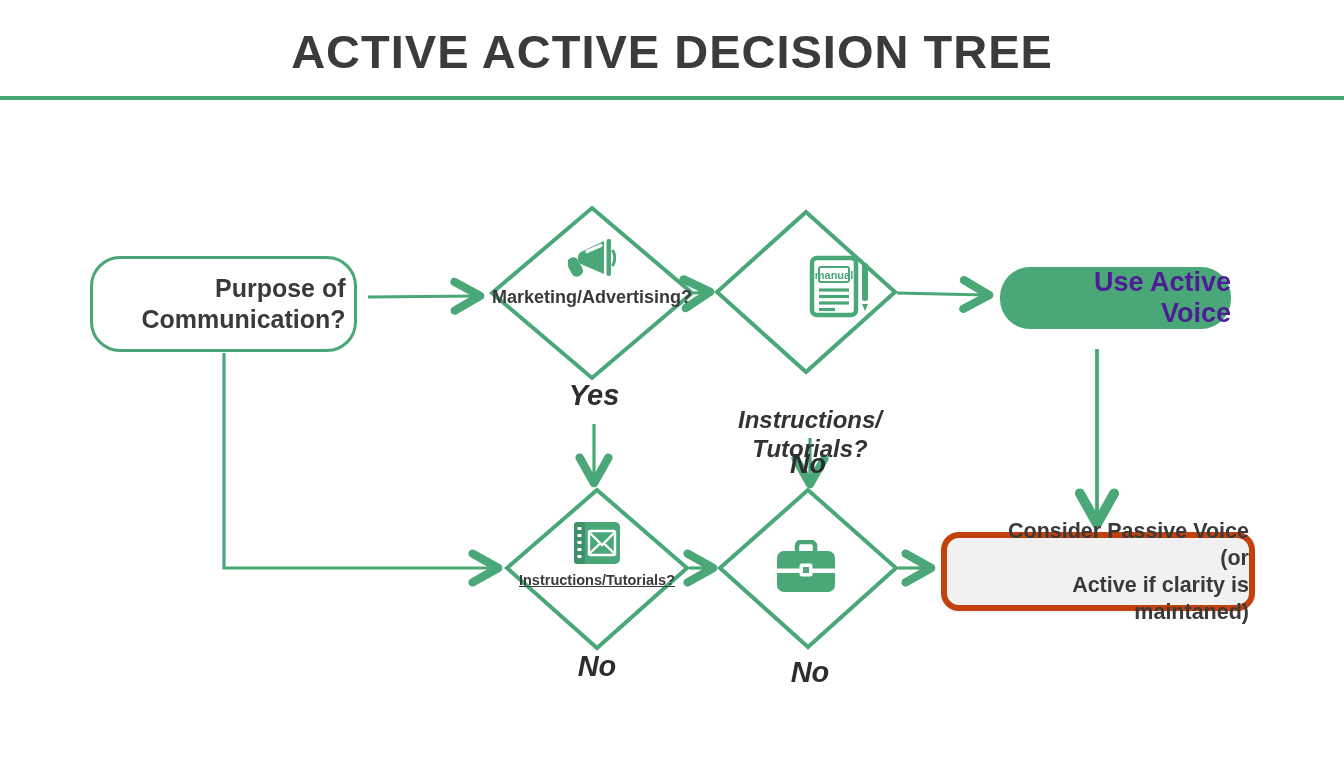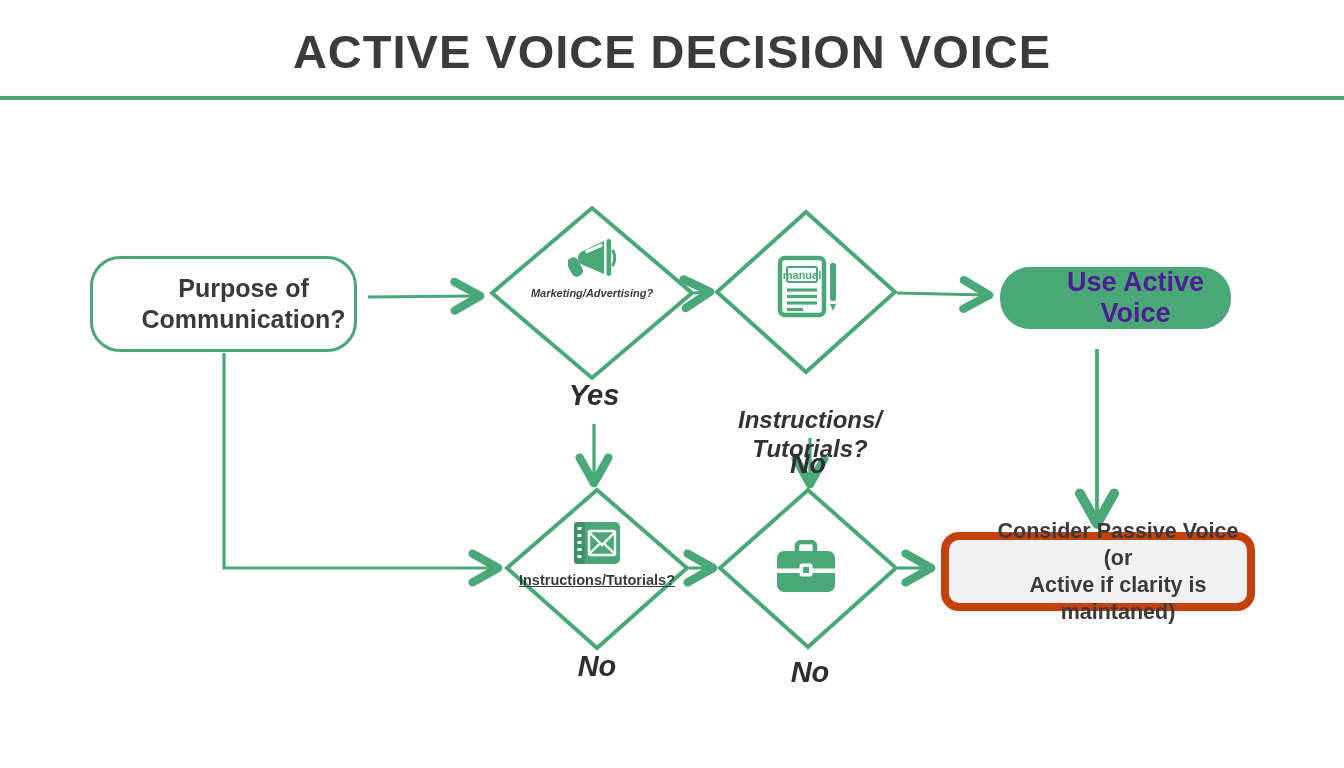--- a/index.html
+++ b/index.html
@@ -11,65 +11,65 @@
   
   #title{
     top:24px;left:0;width:100%;text-align:center;
     font-size:47px;font-weight:700;letter-spacing:1px;color:#3b3b3b;line-height:56px;
   }
   #title-rule{top:96px;left:0;width:100%;height:4px;background:#4AA878;}
   
   #wires{top:0;left:0;width:1344px;height:768px;}
   
   .rounded-node{
-    display:flex;align-items:center;justify-content:center;text-align:center;
+    display:flex;align-items:center;justify-content:center;text-align:right;
     box-sizing:border-box;white-space:pre-line;padding-left:40px;
   }
   #purpose-box{
     left:90px;top:256px;width:267px;height:96px;
     background:#fff;border:3.5px solid #4AA878;border-radius:30px;
     font-size:25px;font-weight:700;line-height:31px;color:#3a3a3a;
   }
   #use-active-box{
     left:1000px;top:267px;width:231px;height:62px;
     background:#4AA878;border-radius:30px;
     font-size:27px;font-weight:700;color:#4c1d95;
   }
   #consider-box{
     left:941px;top:532px;width:314px;height:79px;
-    background:#f1f1f1;border:8px solid #c2410c;border-radius:18px;
+    background:#f1f1f1;border:6px solid #c2410c;border-radius:18px;
     font-size:21.5px;font-weight:700;line-height:27px;color:#3a3a3a;
     box-shadow:0 1px 2px rgba(0,0,0,0.08);
   }
   
   .diamond-content{
     display:flex;flex-direction:column;align-items:center;text-align:center;
   }
   #d1-content{left:497px;top:234px;width:190px;gap:3px;}
-  #d1-content .q{font-size:11px;font-weight:700;color:#3a3a3a;font-style:italic;}
-  #d2-content{left:776px;top:255px;}
+  #d1-content .q{font-size:18px;font-weight:700;color:#3a3a3a;}
+  #d2-content{left:808px;top:255px;}
   #d3-content{left:507px;top:522px;width:180px;gap:8px;text-decoration:underline;}
   #d3-content .q{font-size:14.5px;font-weight:700;color:#3a3a3a;}
   #d4-content{left:776px;top:540px;}
   
   .edge-label{
     text-align:center;font-weight:700;color:#2e2e2e;white-space:pre-line;font-style:italic;
   }
   #label-yes{left:544px;top:379px;width:100px;font-size:29px;}
   #label-instr-tut{left:730px;top:369px;width:160px;font-size:24px;line-height:29px;color:#333;margin-top:36px;}
   #label-no-top{left:768px;top:449px;width:80px;font-size:27px;}
   #label-no-bl{left:547px;top:650px;width:100px;font-size:29px;}
   #label-no-bm{left:760px;top:656px;width:100px;font-size:29px;}
 </style>
 </head>
 <body>
 
 <div id="canvas">
 
-  <div id="title" class="abs">ACTIVE VOICE DECISION VOICE</div>
+  <div id="title" class="abs">ACTIVE ACTIVE DECISION TREE</div>
   <div id="title-rule" class="abs"></div>
 
   <svg id="wires" class="abs" viewBox="0 0 1344 768" xmlns="http://www.w3.org/2000/svg">
     <defs>
       <marker id="arrowhead" markerWidth="14" markerHeight="14" refX="9" refY="6" orient="auto">
         <path d="M2,1.5 L10,6 L2,10.5" fill="none" stroke="#4AA878" stroke-width="2.6" stroke-linecap="round" stroke-linejoin="round"></path>
       </marker>
     </defs>
 
     <polygon points="592,208 692,293 592,378 492,293" fill="#ffffff" stroke="#4AA878" stroke-width="4"></polygon>

